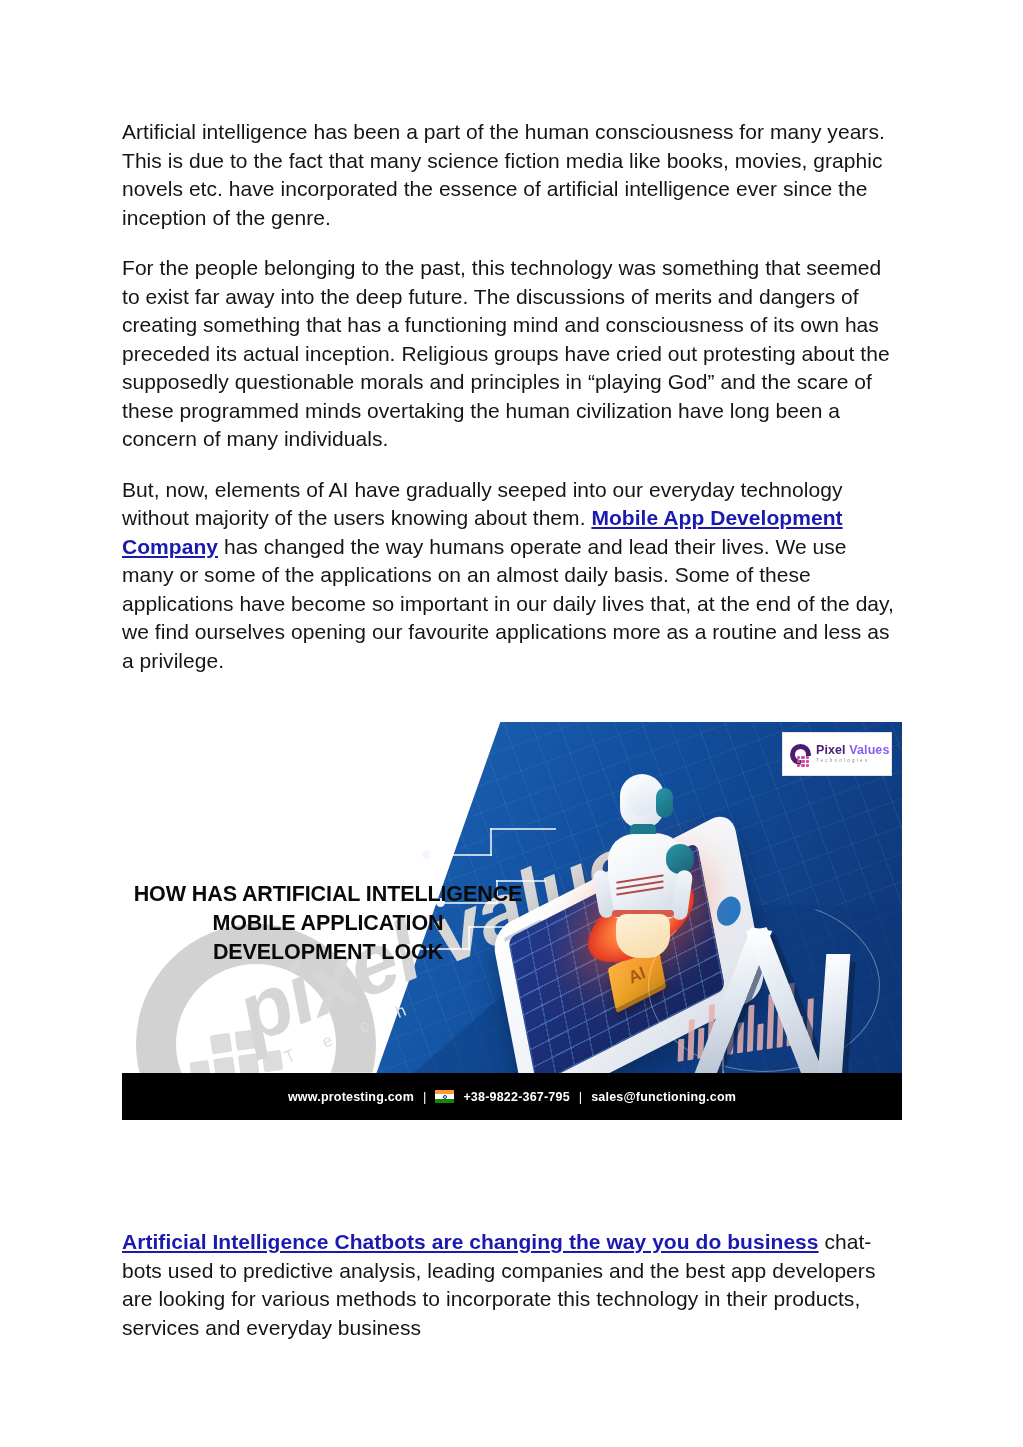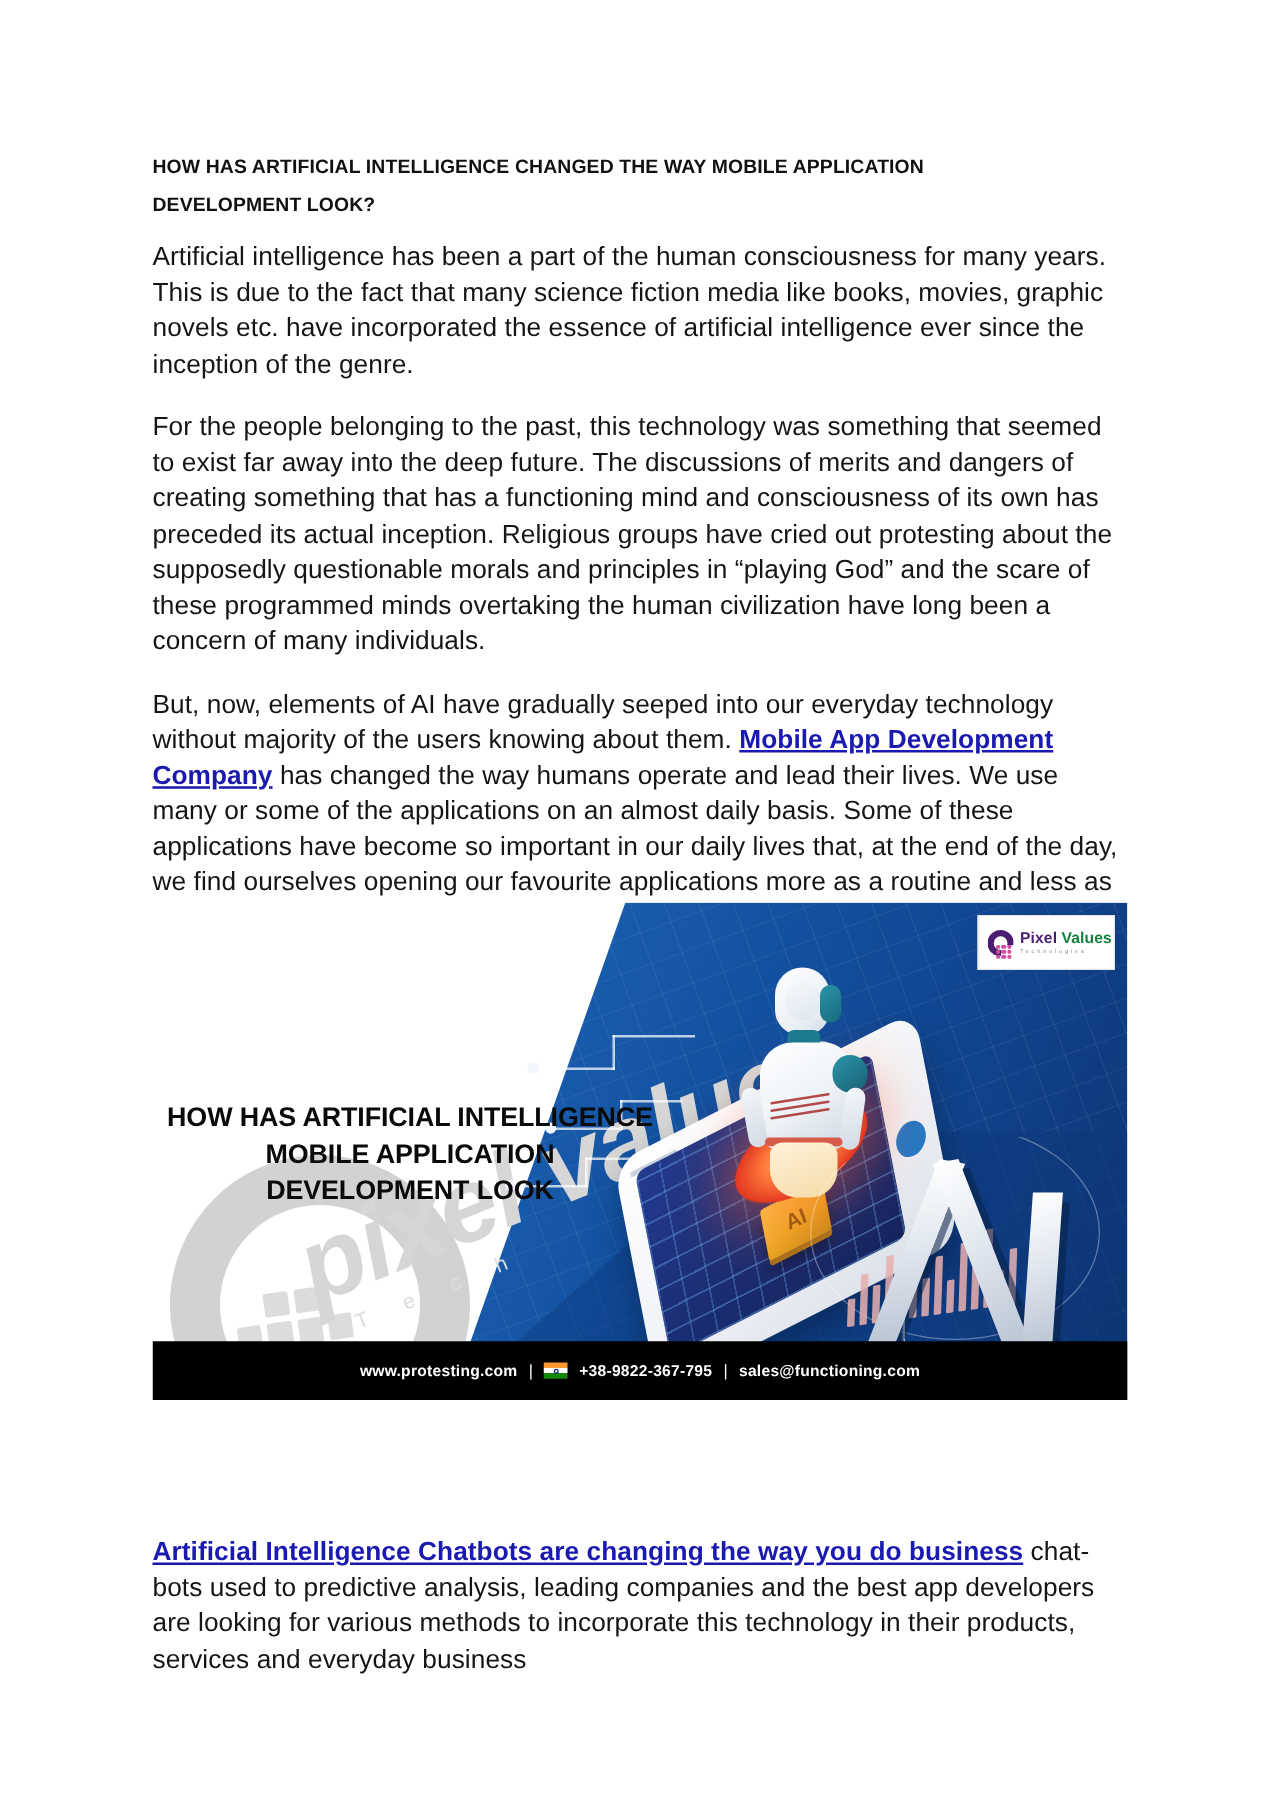--- a/index.html
+++ b/index.html
@@ -418,21 +418,20 @@
     width: 780px;
   }
 </style>
 </head>
 <body>
 
 <div class="page">
 
   <div class="content">
 
-    <h1 class="doc-title">HOW HAS ARTIFICIAL INTELLIGENCE CHANGED THE WAY MOBILE APPLICATION DEVELOPMENT LOOK?</h1>
 
     <p class="body-text">Artificial intelligence has been a part of the human consciousness for many years. This is due to the fact that many science fiction media like books, movies, graphic novels etc. have incorporated the essence of artificial intelligence ever since the inception of the genre.</p>
 
     <p class="body-text">For the people belonging to the past, this technology was something that seemed to exist far away into the deep future. The discussions of merits and dangers of creating something that has a functioning mind and consciousness of its own has preceded its actual inception. Religious groups have cried out protesting about the supposedly questionable morals and principles in “playing God” and the scare of these programmed minds overtaking the human civilization have long been a concern of many individuals.</p>
 
     <p class="body-text"><span>But, now, elements of AI have gradually seeped into our everyday technology without majority of the users knowing about them. </span><a class="doc-link" href="#">Mobile App Development Company</a><span> has changed the way humans operate and lead their lives. We use many or some of the applications on an almost daily basis. Some of these applications have become so important in our daily lives that, at the end of the day, we find ourselves opening our favourite applications more as a routine and less as a privilege.</span></p>
 
   </div>
 
   <div class="banner">
@@ -558,21 +557,21 @@
             <i></i>
             <i></i>
             <i></i>
             <i></i>
             <i></i>
             <i></i>
             <i></i>
           </div>
       </div>
       <div class="logo-words">
-        <div class="logo-name"><span>Pixel</span><span style="color:#15803d"> Values</span></div>
+        <div class="logo-name"><span>Pixel</span><span style="color:#8b5cf6"> Values</span></div>
         <div class="logo-tag">Technologies</div>
       </div>
     </div>
 
     <div class="banner-footer">
       <span class="txt">www.protesting.com</span>
       <span class="sep">|</span>
       <span class="flag"></span>
       <span class="txt">+38-9822-367-795</span>
       <span class="sep">|</span>

